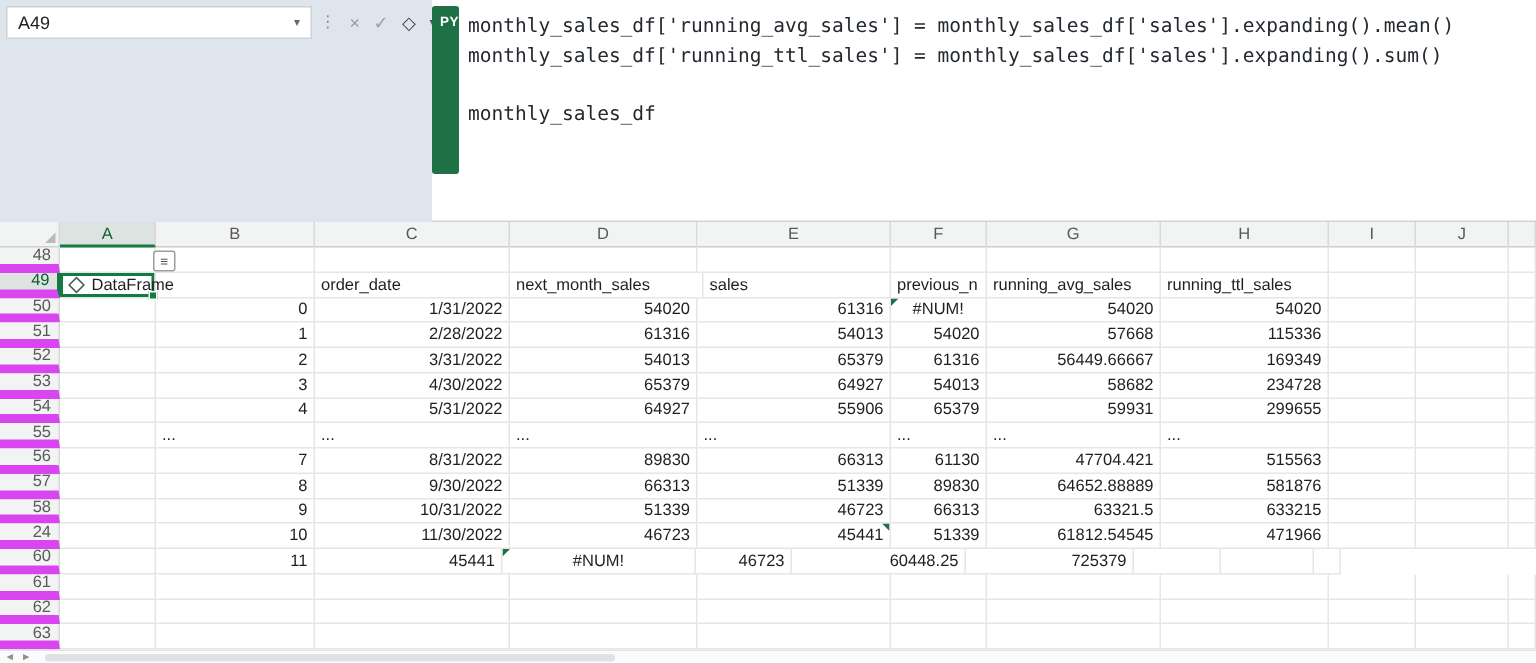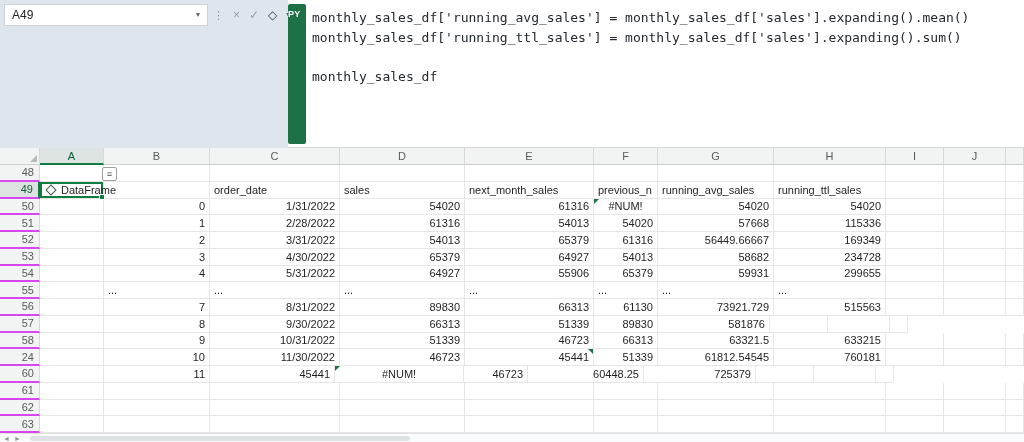--- a/index.html
+++ b/index.html
@@ -13,40 +13,40 @@
   .name-box{position:absolute;left:4px;top:4px;width:204px;height:22px;background:#fff;
     border:1px solid #ccd2d8;display:flex;align-items:center;padding:0 7px;
     font-size:12px;color:#222}
   .nb-chevron{margin-left:auto;color:#667;font-size:8px;line-height:1}
   .fb-icons{position:absolute;left:213px;top:4px;height:22px;display:flex;
     align-items:center;gap:9px}
   .icn{font-size:12px;line-height:1;color:#9aa0a6}
   .icn.kebab{font-size:11px;color:#8a9098}
   .icn.fn{color:#444;font-size:12px}
   .icn.small-chev{font-size:8px;color:#555}
-  .py-strip{position:absolute;left:288px;top:4px;width:18px;height:140px;
+  .py-strip{position:absolute;left:288px;top:4px;width:18px;height:112px;
     background:#1E7145;border-radius:2px;color:#fff;font-size:9px;font-weight:bold;
-    text-align:left;padding-top:5px;letter-spacing:.3px}
+    text-align:right;padding-top:5px;letter-spacing:.3px}
   .code{position:absolute;left:312px;top:8px;right:6px;height:134px;overflow:hidden;
     font-family:"DejaVu Sans Mono",monospace;font-size:13px;color:#24292f;
     line-height:19.5px;white-space:pre}
 
   
   .grid{position:absolute;left:0;top:148px;width:1024px}
   .col-headers{display:flex;height:17px}
   .hcell{background:#f2f3f3;border-right:1px solid #d8d8d8;border-bottom:1px solid #cfcfcf;
     font-size:11px;color:#5a5a5a;display:flex;align-items:center;justify-content:center;
     flex:0 0 auto}
   .hcell.corner{width:40px;position:relative}
   .corner-tri{position:absolute;right:2px;bottom:2px;width:0;height:0;
     border-left:7px solid transparent;border-bottom:7px solid #b7bbbb}
   .hcell.sel{background:#dde3e0;border-bottom:2px solid #107C41;color:#0f5c32}
   .grow{display:flex;height:16.75px}
   .rhead{width:40px;flex:0 0 40px;background:#f2f3f3;border-right:1px solid #d8d8d8;
-    border-bottom:2px solid #d946ef;font-size:11px;color:#5a5a5a;display:flex;
+    border-bottom:6px solid #d946ef;font-size:11px;color:#5a5a5a;display:flex;
     align-items:center;justify-content:flex-end;padding-right:5px}
   .rhead.sel{background:#dde3e0;border-right:2px solid #107C41;color:#0f5c32}
   .cell{flex:0 0 auto;border-right:1px solid #e6e6e6;border-bottom:1px solid #e6e6e6;
     font-size:11px;color:#1f1f1f;display:flex;align-items:center;padding:0 4px;
     position:relative;white-space:nowrap;overflow:hidden}
   .a-left{justify-content:space-between}
   .a-right{justify-content:flex-end}
   .a-center{justify-content:center}
   .selcell{overflow:visible;box-shadow:inset 0 0 0 2px #107C41;z-index:2}
   .selcell::after{content:'';position:absolute;right:-2px;bottom:-2px;width:4px;height:4px;
@@ -125,22 +125,22 @@
         <div class="cell" style="width: 18px;"></div>
       </div>
       <div class="grow">
         <div class="rhead sel">49</div>
         <div class="cell a-left selcell" style="width: 64px;">
           <span class="obj-icon"></span>
           <span>DataFrame</span>
         </div>
         <div class="cell" style="width: 106px;"></div>
         <div class="cell a-left" style="width: 130px;">order_date</div>
+        <div class="cell a-left" style="width: 129px;">next_month_sales</div>
         <div class="cell a-left" style="width: 125px;">sales</div>
-        <div class="cell a-left" style="width: 129px;">next_month_sales</div>
         <div class="cell a-left" style="width: 64px;">previous_n</div>
         <div class="cell a-left" style="width: 116px;">running_avg_sales</div>
         <div class="cell a-left" style="width: 112px;">running_ttl_sales</div>
         <div class="cell" style="width: 58px;"></div>
         <div class="cell" style="width: 62px;"></div>
         <div class="cell" style="width: 18px;"></div>
       </div>
       <div class="grow">
         <div class="rhead">50</div>
         <div class="cell" style="width: 64px;"></div>
@@ -226,34 +226,35 @@
         <div class="cell" style="width: 18px;"></div>
       </div>
       <div class="grow">
         <div class="rhead">56</div>
         <div class="cell" style="width: 64px;"></div>
         <div class="cell a-right" style="width: 106px;">7</div>
         <div class="cell a-right" style="width: 130px;">8/31/2022</div>
         <div class="cell a-right" style="width: 125px;">89830</div>
         <div class="cell a-right" style="width: 129px;">66313</div>
         <div class="cell a-right" style="width: 64px;">61130</div>
-        <div class="cell a-right" style="width: 116px;">73921.729</div>
+        <div class="cell a-right" style="width: 116px;">47704.421</div>
         <div class="cell a-right" style="width: 112px;">515563</div>
         <div class="cell" style="width: 58px;"></div>
         <div class="cell" style="width: 62px;"></div>
         <div class="cell" style="width: 18px;"></div>
       </div>
       <div class="grow">
         <div class="rhead">57</div>
         <div class="cell" style="width: 64px;"></div>
         <div class="cell a-right" style="width: 106px;">8</div>
         <div class="cell a-right" style="width: 130px;">9/30/2022</div>
         <div class="cell a-right" style="width: 125px;">66313</div>
         <div class="cell a-right" style="width: 129px;">51339</div>
         <div class="cell a-right" style="width: 64px;">89830</div>
+        <div class="cell a-right" style="width: 116px;">64652.88889</div>
         <div class="cell a-right" style="width: 112px;">581876</div>
         <div class="cell" style="width: 58px;"></div>
         <div class="cell" style="width: 62px;"></div>
         <div class="cell" style="width: 18px;"></div>
       </div>
       <div class="grow">
         <div class="rhead">58</div>
         <div class="cell" style="width: 64px;"></div>
         <div class="cell a-right" style="width: 106px;">9</div>
         <div class="cell a-right" style="width: 130px; text-align: center;">10/31/2022</div>
@@ -268,21 +269,21 @@
       </div>
       <div class="grow">
         <div class="rhead">24</div>
         <div class="cell" style="width: 64px;"></div>
         <div class="cell a-right" style="width: 106px;">10</div>
         <div class="cell a-right" style="width: 130px;">11/30/2022</div>
         <div class="cell a-right" style="width: 125px;">46723</div>
         <div class="cell a-right flag-tr" style="width: 129px;">45441</div>
         <div class="cell a-right" style="width: 64px;">51339</div>
         <div class="cell a-right" style="width: 116px;">61812.54545</div>
-        <div class="cell a-right" style="width: 112px;">760181</div>
+        <div class="cell a-right" style="width: 112px;">471966</div>
         <div class="cell" style="width: 58px;"></div>
         <div class="cell" style="width: 62px;"></div>
         <div class="cell" style="width: 18px;"></div>
       </div>
       <div class="grow">
         <div class="rhead">60</div>
         <div class="cell" style="width: 64px;"></div>
         <div class="cell a-right" style="width: 106px;">11</div>
         <div class="cell a-right" style="width: 125px;">45441</div>
         <div class="cell a-center flag-tl" style="width: 129px;">#NUM!</div>

